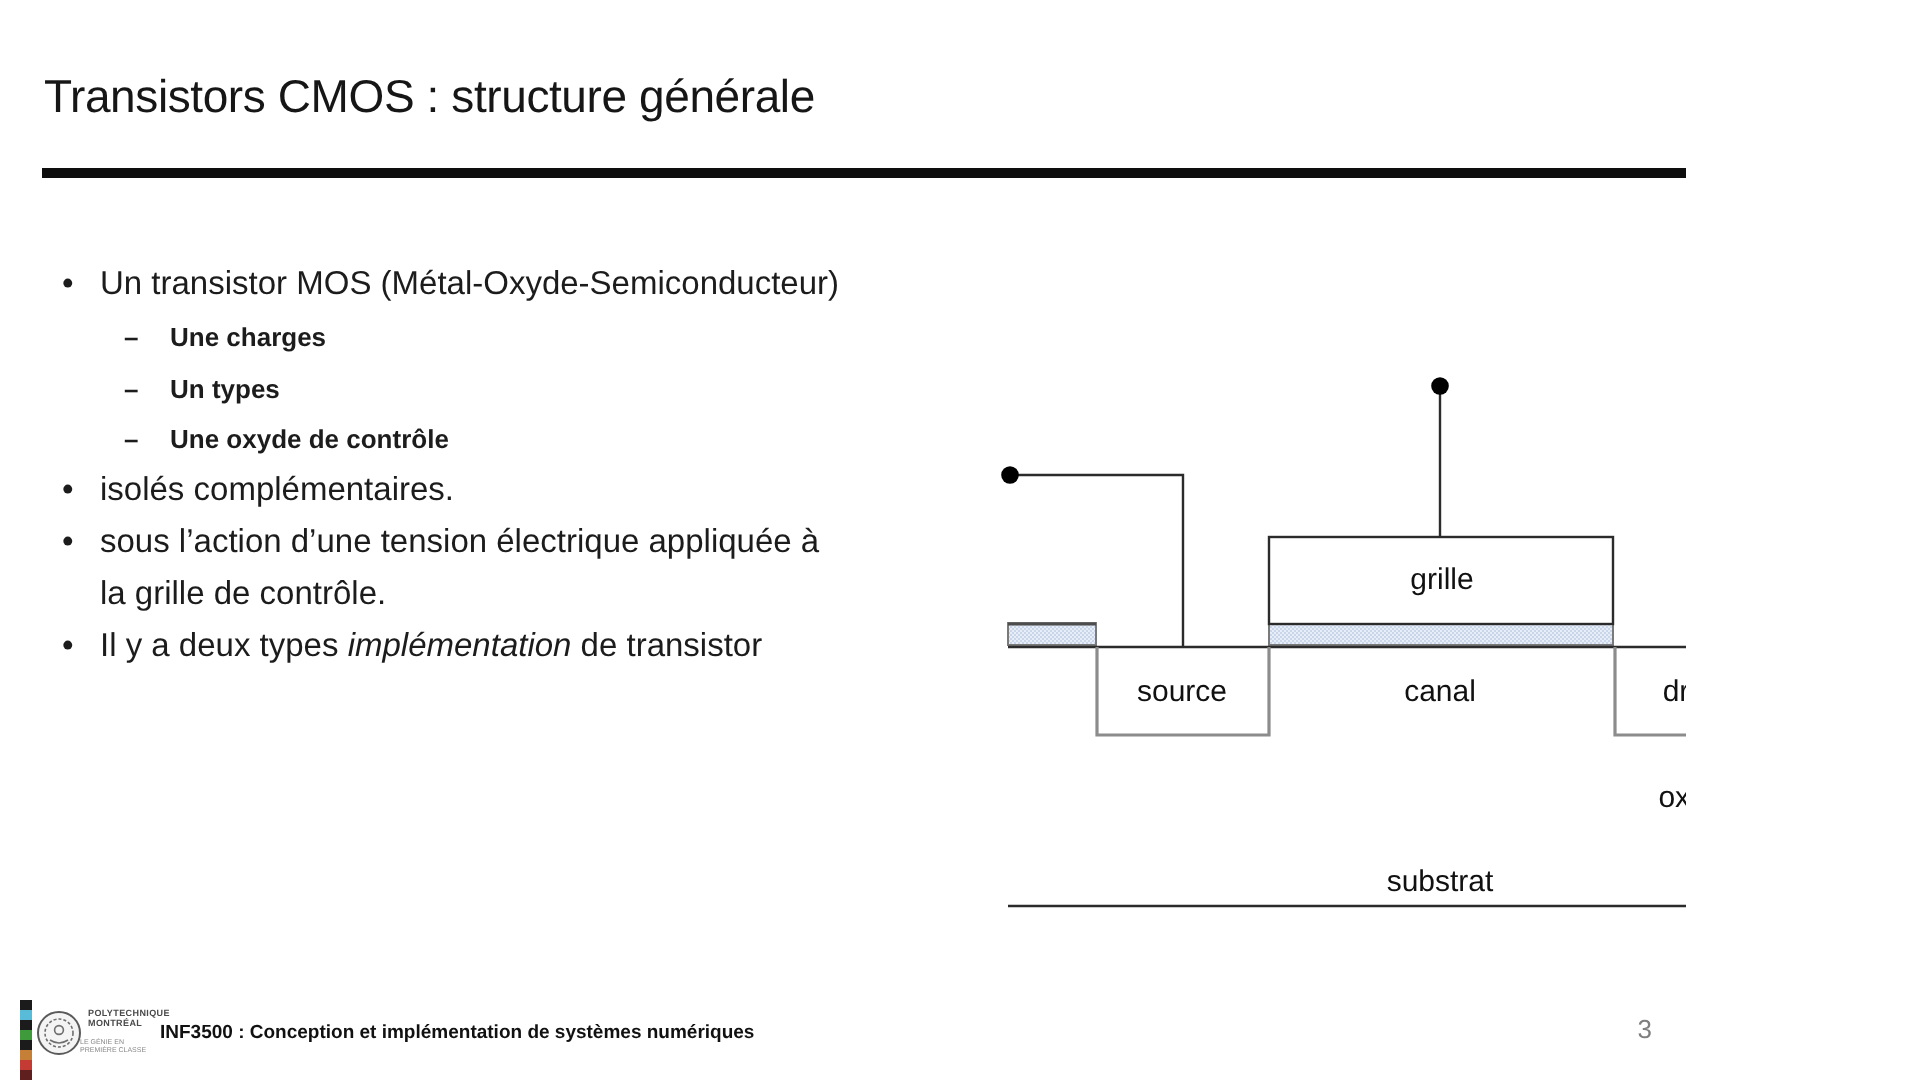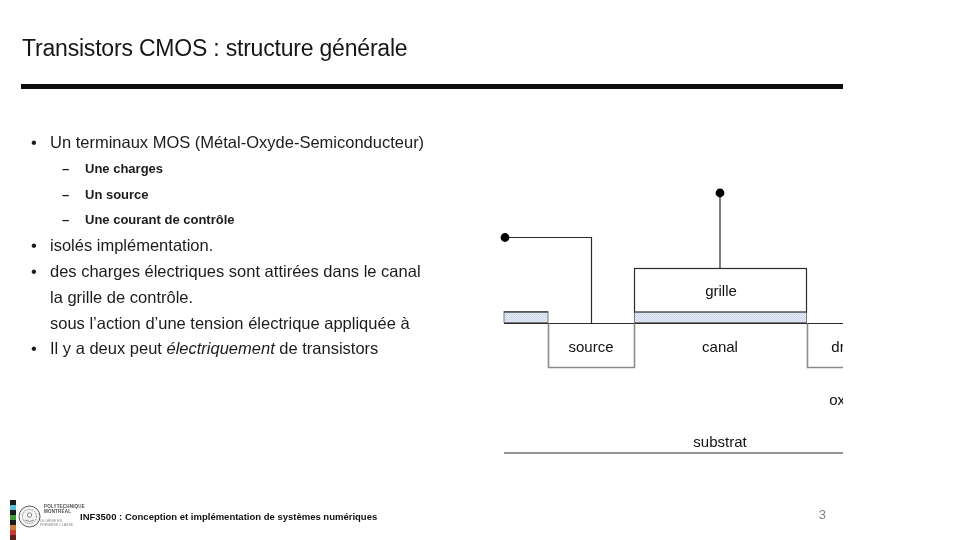--- a/index.html
+++ b/index.html
@@ -46,31 +46,30 @@
 </style>
 </head>
 <body>
 
 <div class="slide">
 
   <h1 class="title">Transistors CMOS : structure générale</h1>
   <div class="title-rule"></div>
 
   <div class="bullets" id="bullets">
-      <div class="line l1"><span class="marker">•</span><span><span>Un terminaux MOS (Métal-Oxyde-Semiconducteur)</span></span></div>
+      <div class="line l1"><span class="marker">•</span><span><span>Un transistor MOS (Métal-Oxyde-Semiconducteur)</span></span></div>
       <div class="line l2"><span class="marker">–</span><span><span>Une charges</span></span></div>
-      <div class="line l2"><span class="marker">–</span><span><span>Un source</span></span></div>
-      <div class="line l2"><span class="marker">–</span><span><span>Une courant de contrôle</span></span></div>
+      <div class="line l2"><span class="marker">–</span><span><span>Un types</span></span></div>
+      <div class="line l2"><span class="marker">–</span><span><span>Une oxyde de contrôle</span></span></div>
       <div class="line l1"><span class="marker">•</span></div>
-      <div class="line l1"><span><span>isolés implémentation.</span></span></div>
+      <div class="line l1"><span><span>isolés complémentaires.</span></span></div>
       <div class="line l1"><span class="marker">•</span></div>
-      <div class="line l1"><span><span>des charges électriques sont attirées dans le canal</span></span></div>
+      <div class="line l1"><span><span>sous l’action d’une tension électrique appliquée à</span></span></div>
       <div class="line l1"><span><span>la grille de contrôle.</span></span></div>
-      <div class="line l1"><span><span>sous l’action d’une tension électrique appliquée à</span></span></div>
-      <div class="line l1"><span class="marker">•</span><span><span>Il y a deux peut </span><em>électriquement</em><span> de transistors</span></span></div>
+      <div class="line l1"><span class="marker">•</span><span><span>Il y a deux types </span><em>implémentation</em><span> de transistor</span></span></div>
     </div>
 
   <svg class="diagram" viewBox="0 0 480 300">
     <defs>
       <pattern id="dither" width="2" height="2" patternUnits="userSpaceOnUse">
         <rect width="2" height="2" fill="#e8eef7"></rect>
         <rect width="1" height="1" fill="#c9d6ea"></rect>
         <rect x="1" y="1" width="1" height="1" fill="#c9d6ea"></rect>
       </pattern>
     </defs>

